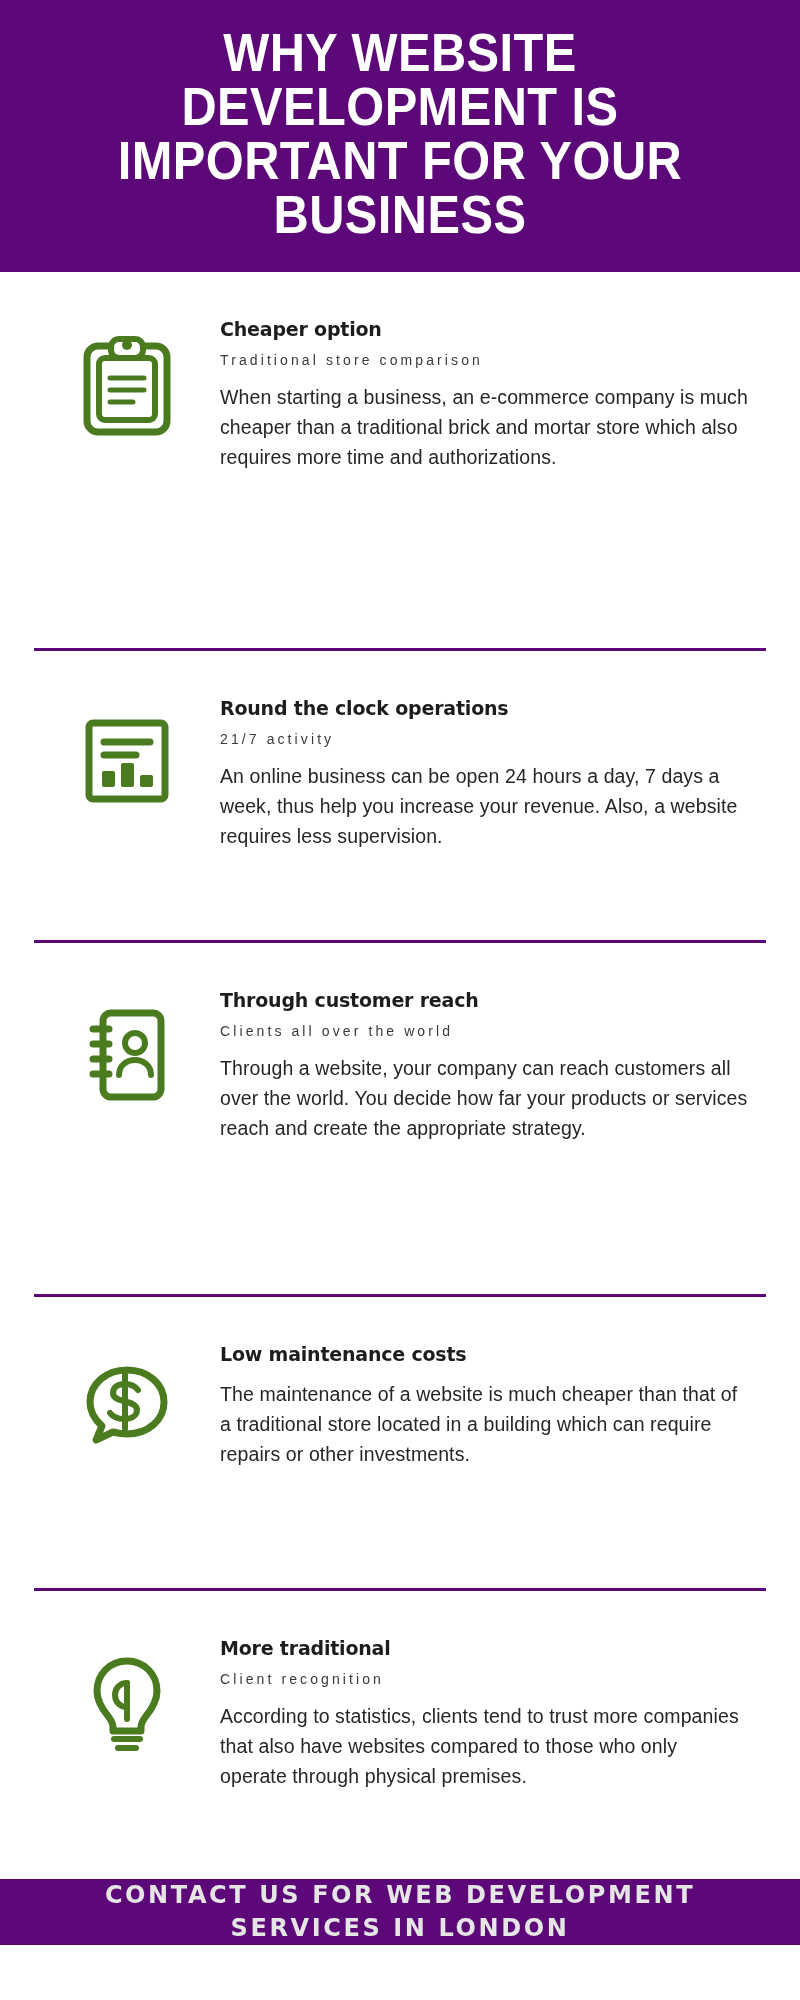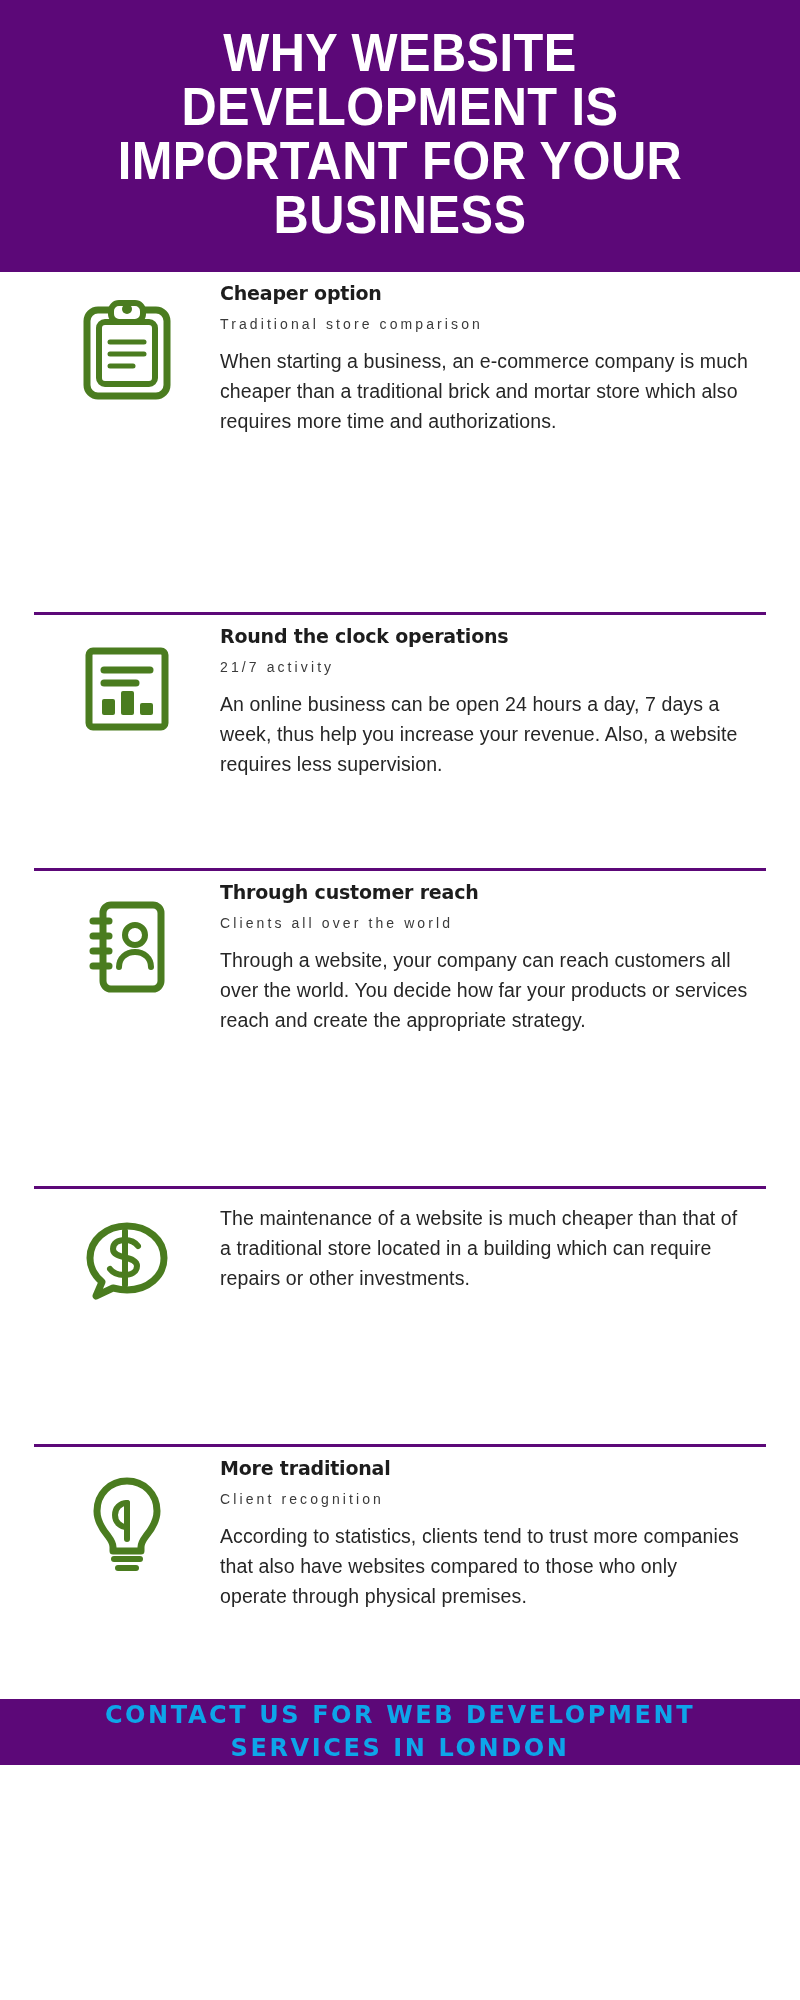--- a/index.html
+++ b/index.html
@@ -55,20 +55,21 @@
     padding: 0;
     box-sizing: border-box;
   }
 
   .row {
     display: flex;
     align-items: flex-start;
     padding: 0 34px 0 34px;
     box-sizing: border-box;
     position: relative;
+    margin-top: 36px;
   }
 
   .icon-cell {
     width: 186px;
     flex: 0 0 186px;
     display: flex;
     justify-content: center;
     padding-top: 26px;
     box-sizing: border-box;
   }
@@ -128,21 +129,21 @@
   .footer-band {
     background: #5C0878;
     height: 108px;
     display: flex;
     align-items: center;
     justify-content: center;
     padding: 0 30px;
     box-sizing: border-box;
   }
   .footer-text {
-    color: #0ea5e9;
+    color: #e5e5e5;
     font-family: "DejaVu Sans", sans-serif;
     font-weight: bold;
     font-size: 24px;
     line-height: 1.38;
     text-align: center;
     text-transform: uppercase;
     letter-spacing: 2.6px;
     margin: 0;
   }
 </style>
@@ -235,20 +236,21 @@
       <div class="icon-cell">
         <span>
           <svg width="96" height="96" viewBox="0 0 96 96" fill="none">
             <path d="M48 11c21 0 37 14 37 32 0 18-16 32-37 32-5 0-10-1-14-2l-17 8 6-14C15 60 11 52 11 43c0-18 16-32 37-32z" stroke="#4A7C1F" stroke-width="7" stroke-linejoin="round"></path>
             <path d="M59 31c-3-4-8-6-13-6-7 0-12 3-12 9 0 11 24 6 24 17 0 6-6 9-13 9-6 0-11-2-14-6" stroke="#4A7C1F" stroke-width="6" stroke-linecap="round" fill="none"></path>
             <line x1="46" y1="16" x2="46" y2="70" stroke="#4A7C1F" stroke-width="6" stroke-linecap="round"></line>
           </svg>
         </span>
       </div>
       <div class="text-cell">
+        <p class="card-title">Low maintenance costs</p>
         <p class="card-body">The maintenance of a website is much cheaper than that of a traditional store located in a building which can require repairs or other investments.</p>
       </div>
     </div>
 
     <div class="divider-wrap">
       <div class="divider"></div>
     </div>
 
     <div class="row" style="height:252px;">
       <div class="icon-cell">

